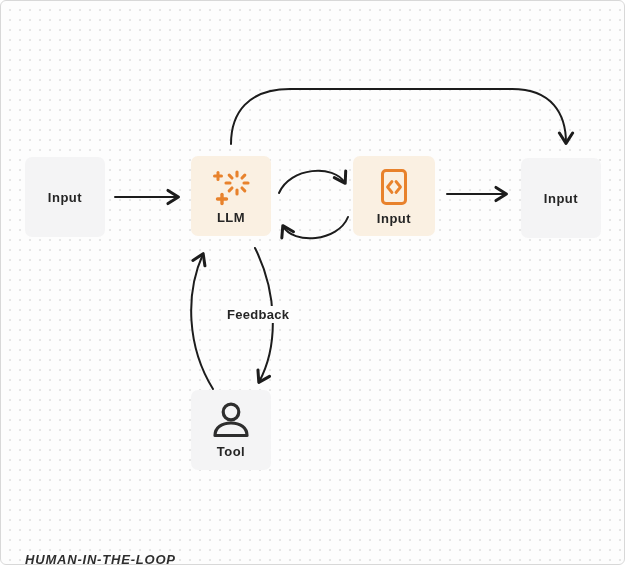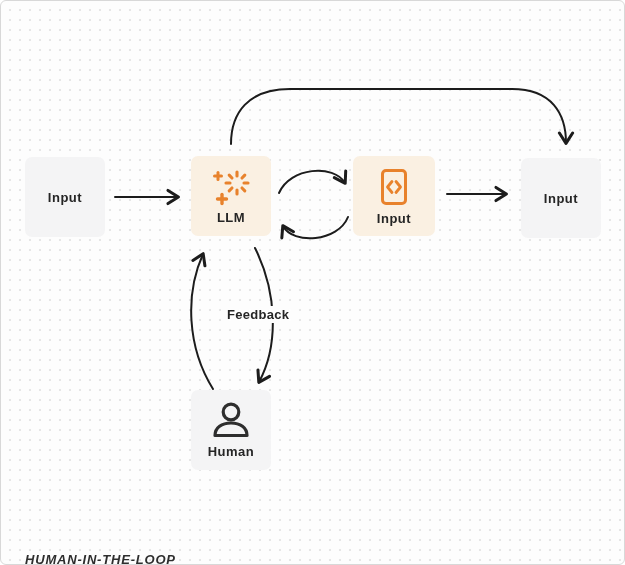--- a/index.html
+++ b/index.html
@@ -145,20 +145,20 @@
     <span class="label">Input</span>
   </div>
 
   <div class="node gray with-icon" style="left:190px; top:389px;">
     <span class="icon-wrap">
       <svg width="40" height="38" viewBox="0 0 40 38" fill="none" stroke="#2e2e2e" stroke-linecap="round" stroke-linejoin="round">
         <circle cx="20" cy="10" r="7.8" stroke-width="3.2"></circle>
         <path d="M4,33.5 C4,25.5 10.8,21 20,21 C29.2,21 36,25.5 36,33.5 Z" stroke-width="3.2"></path>
       </svg>
     </span>
-    <span class="label">Human</span>
+    <span class="label">Tool</span>
   </div>
 
   <div class="edge-label">Feedback</div>
 
   <div class="diagram-title">HUMAN-IN-THE-LOOP</div>
 
 </div>
 
 </body></html>

